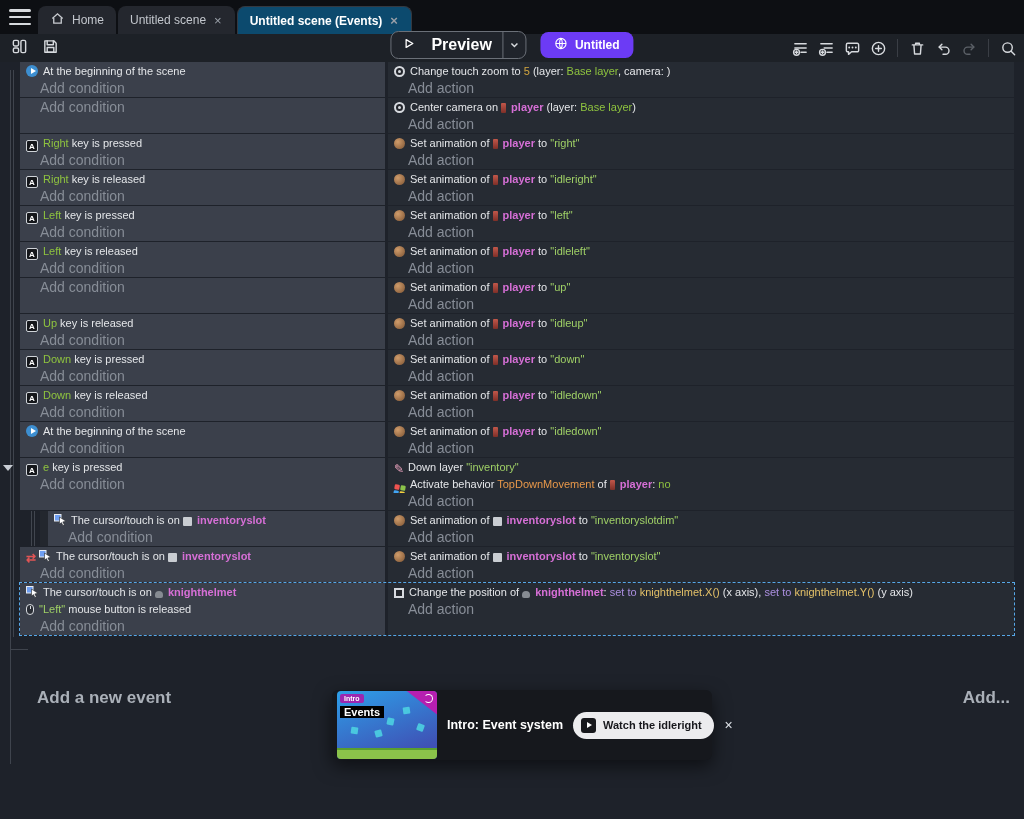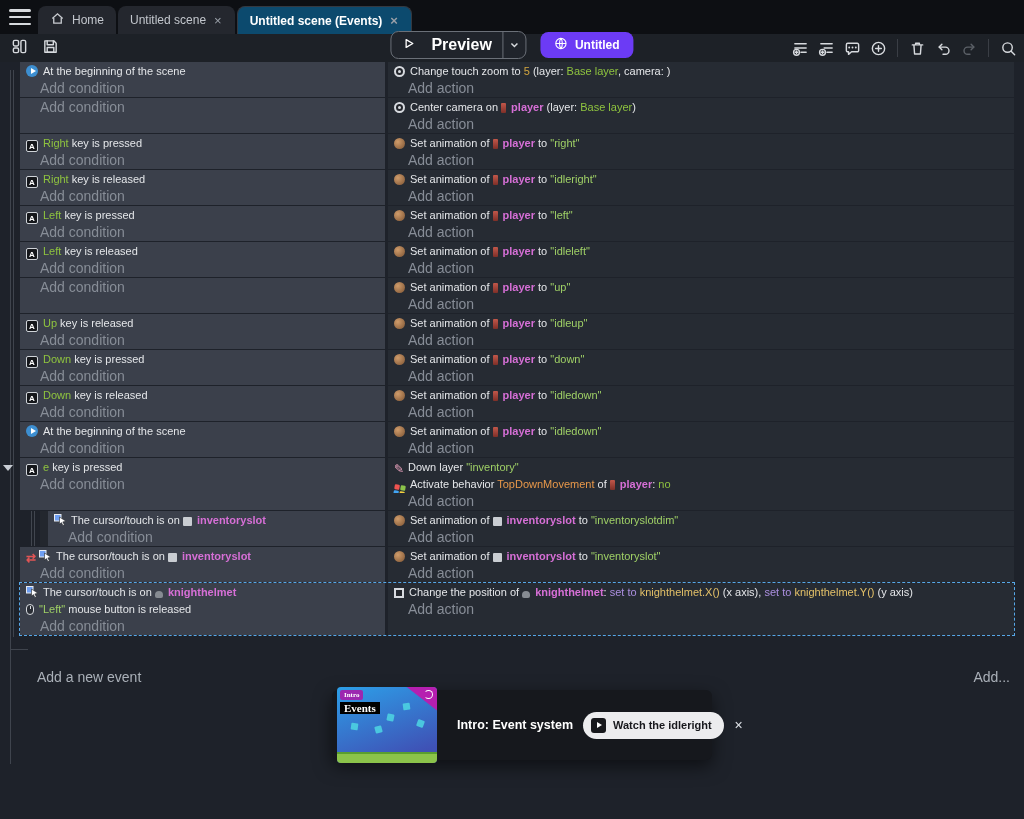--- a/index.html
+++ b/index.html
@@ -79,39 +79,39 @@
   .ic-helmet{width:8px;height:7px;background:#868b92;border-radius:4px 4px 2px 2px;}
   .ic-cursor svg{width:13px;height:13px;vertical-align:-2px;margin-right:4px;}
 
   
   .guide{position:absolute;background:#3f444d;}
   .g1{left:-10px;top:8px;width:1px;height:694px;}
   .g2{left:-7px;top:8px;width:1px;height:567px;}
   .g3{left:-10px;top:587px;width:18px;height:1px;}
 
   
-  .addrow{position:absolute;left:20px;right:14px;top:607px;display:flex;justify-content:space-between;
-          font-size:14px;color:#aab0b8;}
+  .addrow{position:absolute;left:20px;right:14px;top:626px;display:flex;justify-content:space-between;
+          font-size:17px;color:#aab0b8;font-weight:bold;}
   .addrow .l{margin-left:17px;cursor:pointer;}
   .addrow .r{cursor:pointer;}
 
   
   .banner{position:absolute;left:332px;top:628px;width:380px;height:70px;background:#16181d;border-radius:6px;
           display:flex;align-items:center;box-shadow:0 6px 18px rgba(0,0,0,.55);}
-  .thumb{position:relative;width:100px;height:76px;margin-left:5px;border-radius:4px;overflow:hidden;flex:0 0 auto;
-         background:linear-gradient(160deg,#2d9fe8 0%,#3f51b5 85%);cursor:pointer;font-family:Liberation Serif, serif;}
+  .thumb{position:relative;width:100px;height:68px;margin-left:5px;border-radius:4px;overflow:hidden;flex:0 0 auto;
+         background:linear-gradient(160deg,#2d9fe8 0%,#3f51b5 85%);cursor:pointer;}
   .thumb .ground{position:absolute;left:0;right:0;bottom:0;height:11px;background:#8bc34a;border-top:2px solid #5a9e2f;}
   .thumb .corner{position:absolute;right:0;top:0;width:42px;height:30px;background:#b61fb0;
                  clip-path:polygon(28% 0,100% 0,100% 78%);}
   .thumb .logo{position:absolute;right:4px;top:3px;width:9px;height:9px;border:1.5px solid #fff;border-radius:50%;border-left-color:transparent;}
   .thumb .badge{position:absolute;left:3px;top:3px;background:#9c27b0;color:#fff;font-size:7px;font-weight:bold;
                 padding:1px 4px;border-radius:2px;}
   .thumb .chip{position:absolute;left:3px;top:15px;background:#000;color:#fff;font-size:11px;font-weight:bold;padding:0 4px;}
   .thumb .sp{position:absolute;width:7px;height:7px;background:#4dd0e1;opacity:.9;border-radius:1px;}
-  .banner .title{font-size:12.5px;font-weight:bold;color:#fff;margin-left:20px;white-space:nowrap;}
+  .banner .title{font-size:12.5px;font-weight:bold;color:#fff;margin-left:10px;white-space:nowrap;}
   .btn-watch{display:flex;align-items:center;gap:7px;background:#ececee;color:#17181c;font-size:11px;font-weight:bold;
              border-radius:16px;padding:6px 12px 6px 8px;margin-left:10px;cursor:pointer;white-space:nowrap;}
   .btn-watch .pic{width:15px;height:15px;background:#17181c;border-radius:3px;position:relative;}
   .btn-watch .pic::after{content:"";position:absolute;left:5.5px;top:4px;border-top:3.5px solid transparent;
              border-bottom:3.5px solid transparent;border-left:5px solid #fff;}
   .banner .bdiv{width:1px;height:46px;background:#3a3e45;margin-left:11px;}
   .banner .bclose{width:28px;text-align:center;font-size:14px;color:#dfe3e8;cursor:pointer;}
 </style>
 </head>
 <body>

